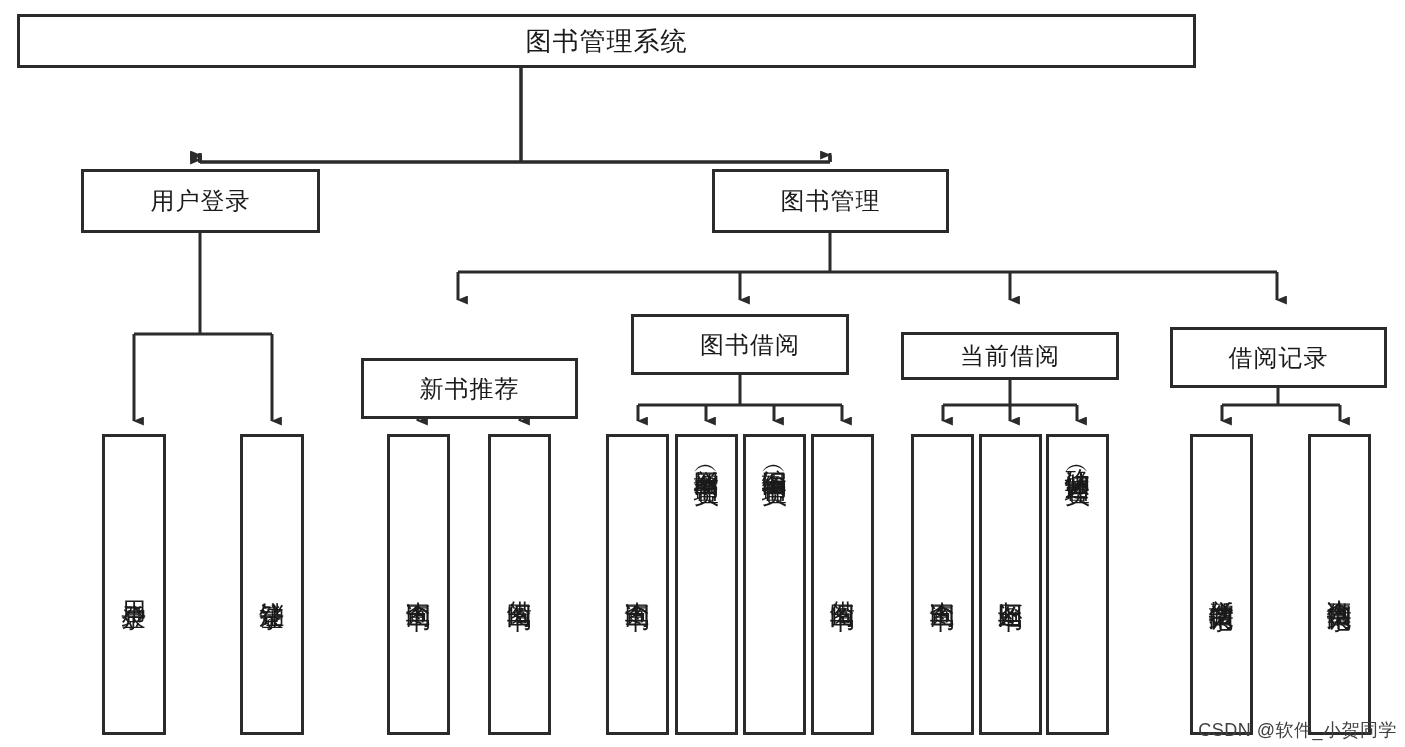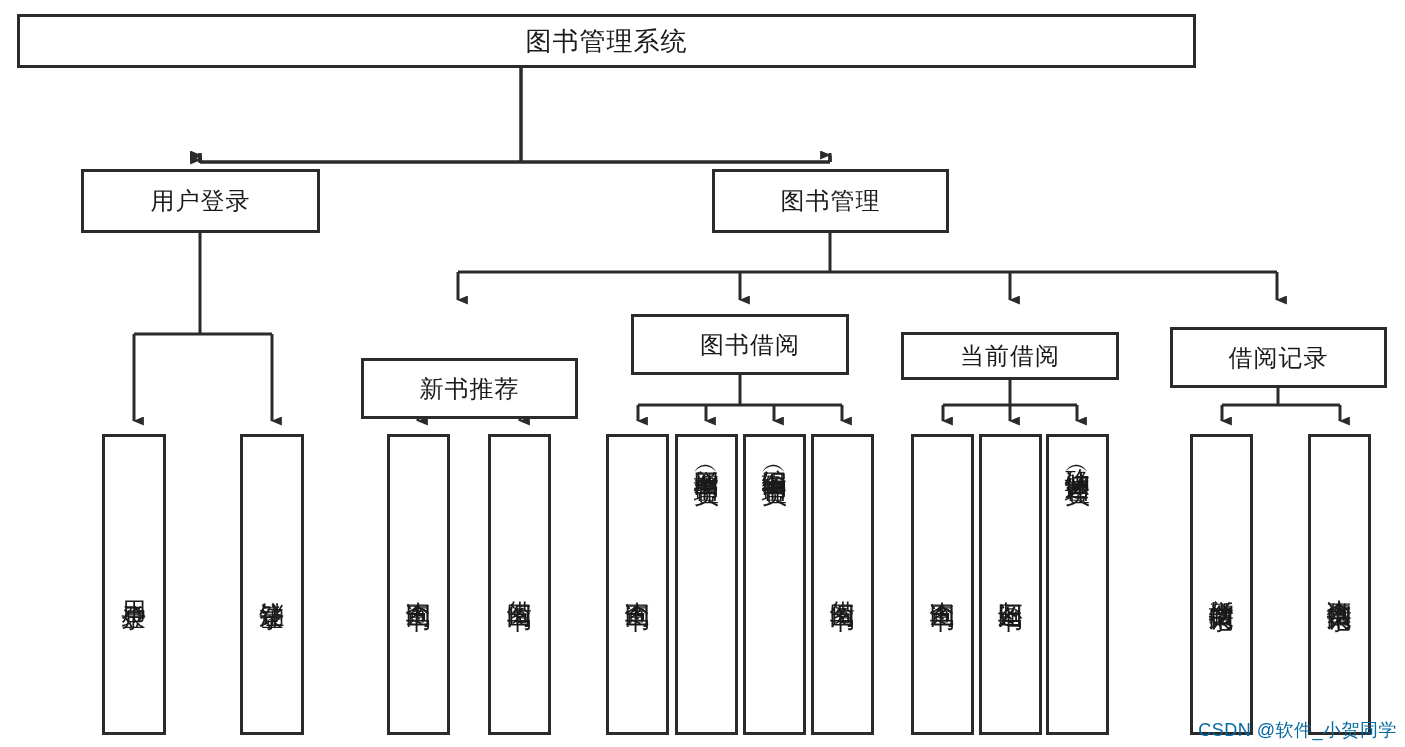--- a/index.html
+++ b/index.html
@@ -18,21 +18,21 @@
 
   .leaf{position:absolute;box-sizing:border-box;background:#ffffff;
         border:3px solid #2b2b2b;display:flex;align-items:flex-start;justify-content:center;
         padding-top:12px;}
   .leaf .vlbl{
      writing-mode:vertical-rl;text-orientation:upright;
      font-size:25px;line-height:1.14;letter-spacing:2px;
      white-space:nowrap;}
   .leaf.mid-align{align-items:center;padding-top:0;}
 
-  #watermark{position:absolute;right:8px;bottom:5px;font-size:18px;color:#0369a1;
+  #watermark{position:absolute;right:8px;bottom:5px;font-size:18px;color:#404040;
              letter-spacing:0.5px;white-space:nowrap;margin-left:19px;}
 </style>
 </head>
 <body>
 
 <div id="stage">
 
   <svg id="wires" viewBox="0 0 1405 747" xmlns="http://www.w3.org/2000/svg">
     <defs>
       <marker id="arw" viewBox="0 0 10 12" refX="5" refY="11" markerWidth="9" markerHeight="11" orient="auto-start-reverse" markerUnits="userSpaceOnUse">

